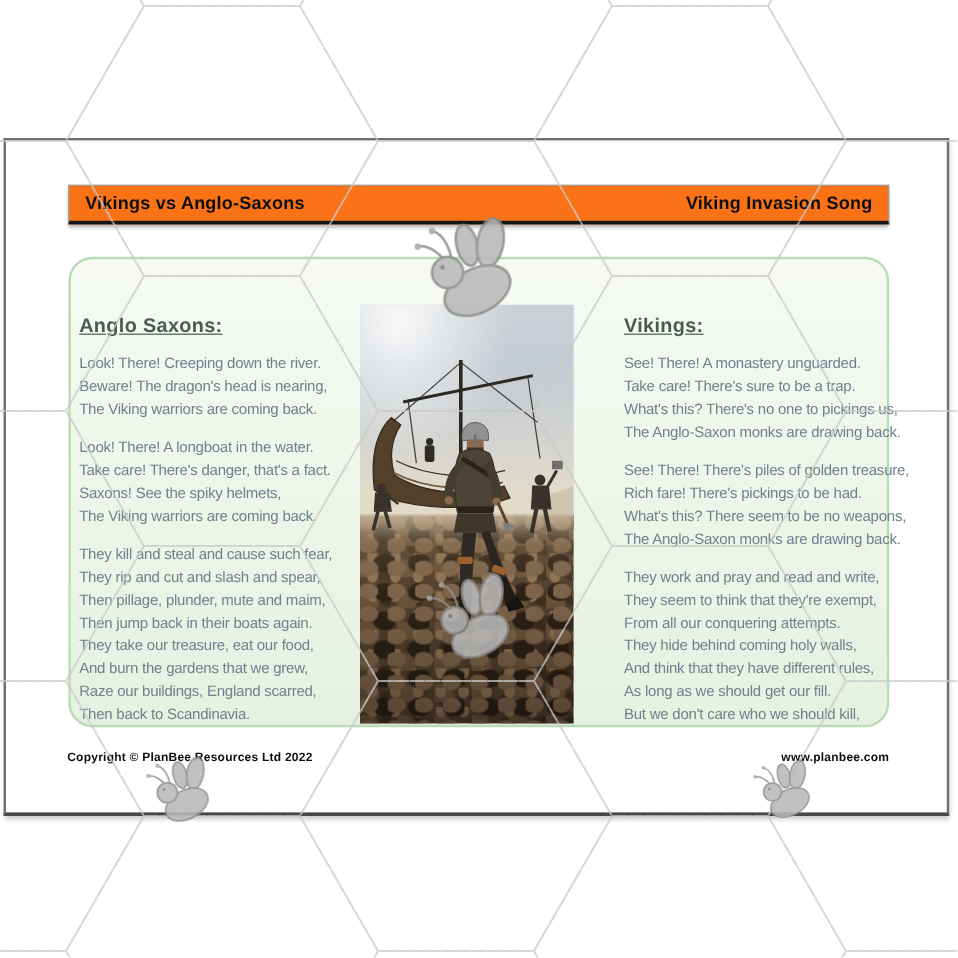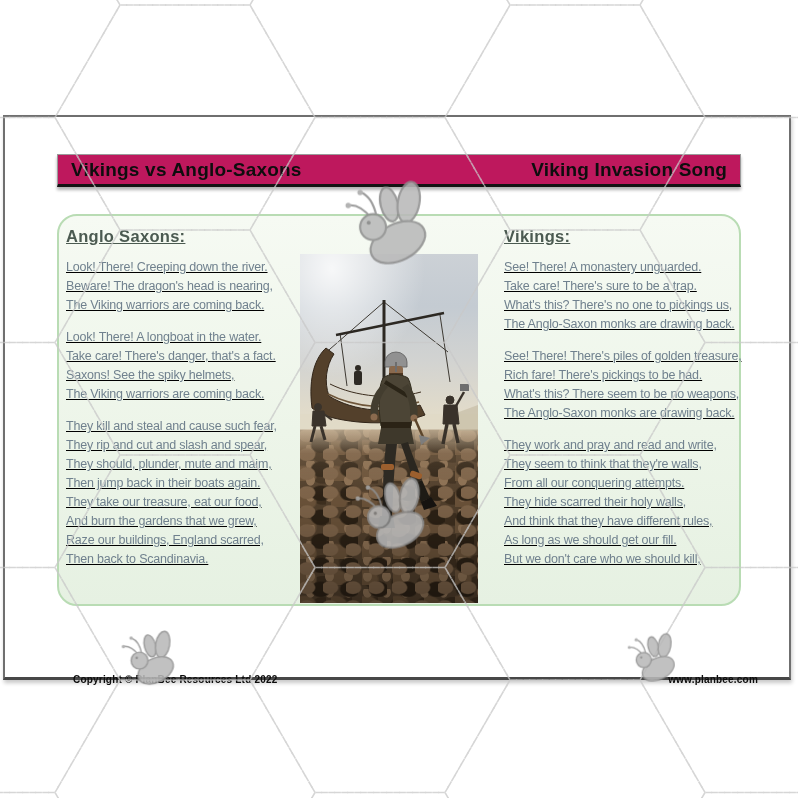--- a/index.html
+++ b/index.html
@@ -9,40 +9,40 @@
     font-family:"Liberation Sans",sans-serif;
   }
   .slide-frame{
     position:absolute;left:3px;top:115px;width:784px;height:560px;
     background:#ffffff;
     border:2px solid #6f6f6f;border-bottom:3px solid #474747;
     box-shadow:1px 3px 4px rgba(0,0,0,.22);
   }
   .header-bar{
     position:absolute;left:57px;top:154px;width:684px;height:33px;
-    box-sizing:border-box;background:#be185d;
+    box-sizing:border-box;background:#f97316;
     border:1px solid #9a9a9a;border-bottom:3px solid #141414;
     box-shadow:0 3px 3px rgba(0,0,0,.30);
     display:flex;align-items:center;justify-content:space-between;
-    padding:0 13px;font-weight:bold;font-size:19px;color:#0e0e0e;
+    padding:0 13px;font-weight:bold;font-size:15px;color:#0e0e0e;
     letter-spacing:.2px;
   }
   .green-box{
     position:absolute;left:57px;top:214px;width:684px;height:392px;
     box-sizing:border-box;border:2px solid #b9dcb4;border-radius:20px;
     background:linear-gradient(180deg,#f6faf3 0%,#edf5e9 55%,#e6f1e2 100%);
   }
-  .col{position:absolute;}
+  .col{position:absolute;margin-top:36px;}
   .col-left{left:66px;top:227px;width:236px;}
-  .col-right{left:504px;top:227px;width:252px;}
+  .col-right{left:520px;top:227px;width:252px;}
   .col-heading{
     margin:0 0 12px 0;font-size:16.5px;font-weight:bold;color:#4b5a51;
     text-decoration:underline;letter-spacing:.3px;
   }
-  .verse{margin-bottom:13px;text-decoration:underline;}
+  .verse{margin-bottom:13px;}
   .line{
     font-size:12.5px;line-height:19px;color:#70818e;
     letter-spacing:-0.2px;white-space:nowrap;
   }
   .photo{
     position:absolute;left:300px;top:254px;width:178px;height:349px;
     overflow:hidden;background:#cfd3d6;
   }
   .photo .sky{
     position:absolute;left:0;top:0;right:0;height:53%;
@@ -57,23 +57,23 @@
       linear-gradient(180deg, rgba(216,198,170,.75) 0%, rgba(160,135,105,.25) 14%, rgba(0,0,0,0) 38%, rgba(0,0,0,.32) 100%),
       radial-gradient(ellipse at 30% 35%, #7d6349 0 33%, rgba(0,0,0,0) 40%),
       radial-gradient(ellipse at 72% 68%, #2c2115 0 30%, rgba(0,0,0,0) 37%),
       radial-gradient(ellipse at 55% 20%, #8d7154 0 27%, rgba(0,0,0,0) 33%),
       radial-gradient(ellipse at 12% 78%, #6a5239 0 30%, rgba(0,0,0,0) 36%),
       radial-gradient(ellipse at 88% 30%, #3e2f1f 0 28%, rgba(0,0,0,0) 34%);
     background-size:100% 100%,23px 19px,29px 24px,19px 16px,31px 26px,26px 21px;
   }
   .photo-art{position:absolute;left:0;top:0;width:178px;height:349px;}
   .footer{
-    position:absolute;left:73px;top:626px;width:685px;
+    position:absolute;left:56px;top:626px;width:685px;
     display:flex;justify-content:space-between;align-items:center;
-    font-size:10px;font-weight:bold;color:#0d0d0d;letter-spacing:.2px;margin-top:48px;
+    font-size:10px;font-weight:bold;color:#0d0d0d;letter-spacing:.2px;
   }
   .watermark{
     position:absolute;left:0;top:0;width:798px;height:798px;
     pointer-events:none;z-index:50;
   }
 </style>
 </head>
 <body>
 
 <div class="slide-frame"></div>
@@ -94,21 +94,21 @@
     </div>
   <div class="verse">
       <div class="line">Look! There! A longboat in the water.</div>
       <div class="line">Take care! There's danger, that's a fact.</div>
       <div class="line">Saxons! See the spiky helmets,</div>
       <div class="line">The Viking warriors are coming back.</div>
     </div>
   <div class="verse">
       <div class="line">They kill and steal and cause such fear,</div>
       <div class="line">They rip and cut and slash and spear,</div>
-      <div class="line">They should, plunder, mute and maim,</div>
+      <div class="line">Then pillage, plunder, mute and maim,</div>
       <div class="line">Then jump back in their boats again.</div>
       <div class="line">They take our treasure, eat our food,</div>
       <div class="line">And burn the gardens that we grew,</div>
       <div class="line">Raze our buildings, England scarred,</div>
       <div class="line">Then back to Scandinavia.</div>
     </div>
 </div>
 
 <div class="photo">
   <div class="sky"></div>
@@ -184,23 +184,23 @@
       <div class="line">The Anglo-Saxon monks are drawing back.</div>
     </div>
   <div class="verse">
       <div class="line">See! There! There's piles of golden treasure,</div>
       <div class="line">Rich fare! There's pickings to be had.</div>
       <div class="line">What's this? There seem to be no weapons,</div>
       <div class="line">The Anglo-Saxon monks are drawing back.</div>
     </div>
   <div class="verse">
       <div class="line">They work and pray and read and write,</div>
-      <div class="line">They seem to think that they're walls,</div>
+      <div class="line">They seem to think that they're exempt,</div>
       <div class="line">From all our conquering attempts.</div>
-      <div class="line">They hide scarred their holy walls,</div>
+      <div class="line">They hide behind coming holy walls,</div>
       <div class="line">And think that they have different rules,</div>
       <div class="line">As long as we should get our fill.</div>
       <div class="line">But we don't care who we should kill,</div>
     </div>
 </div>
 
 <div class="footer">
   <span>Copyright © PlanBee Resources Ltd 2022</span>
   <span>www.planbee.com</span>
 </div>

